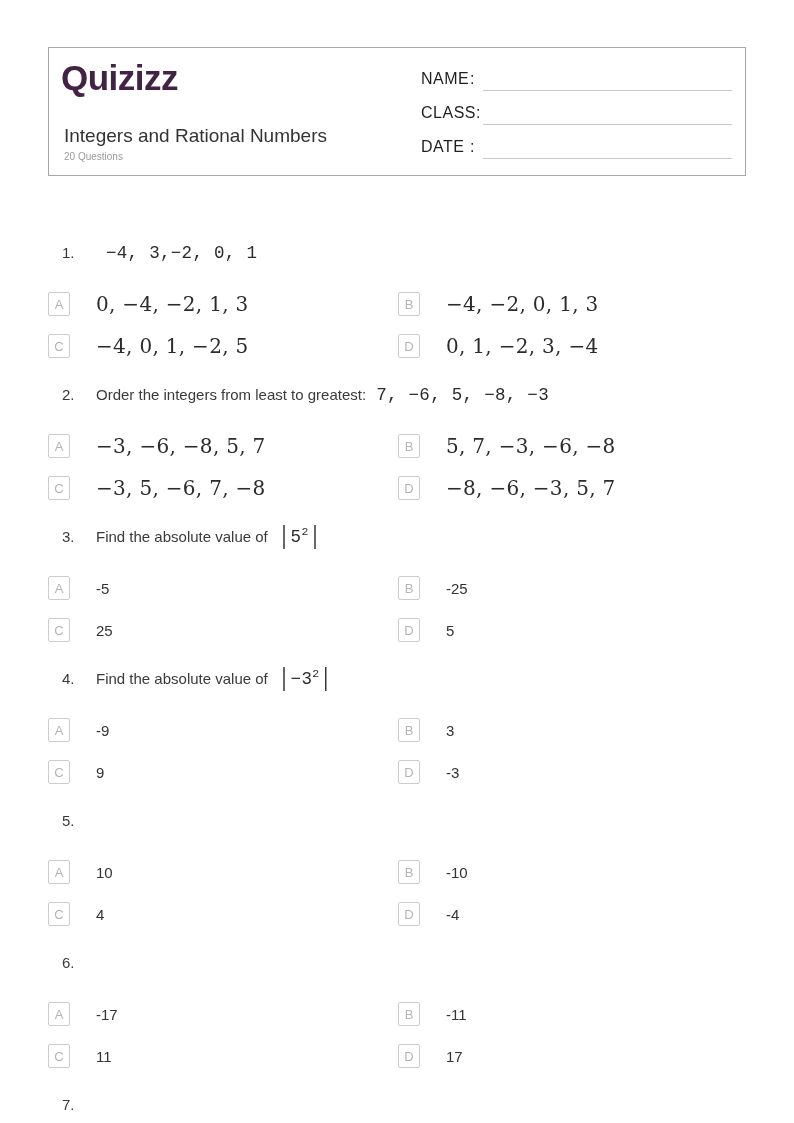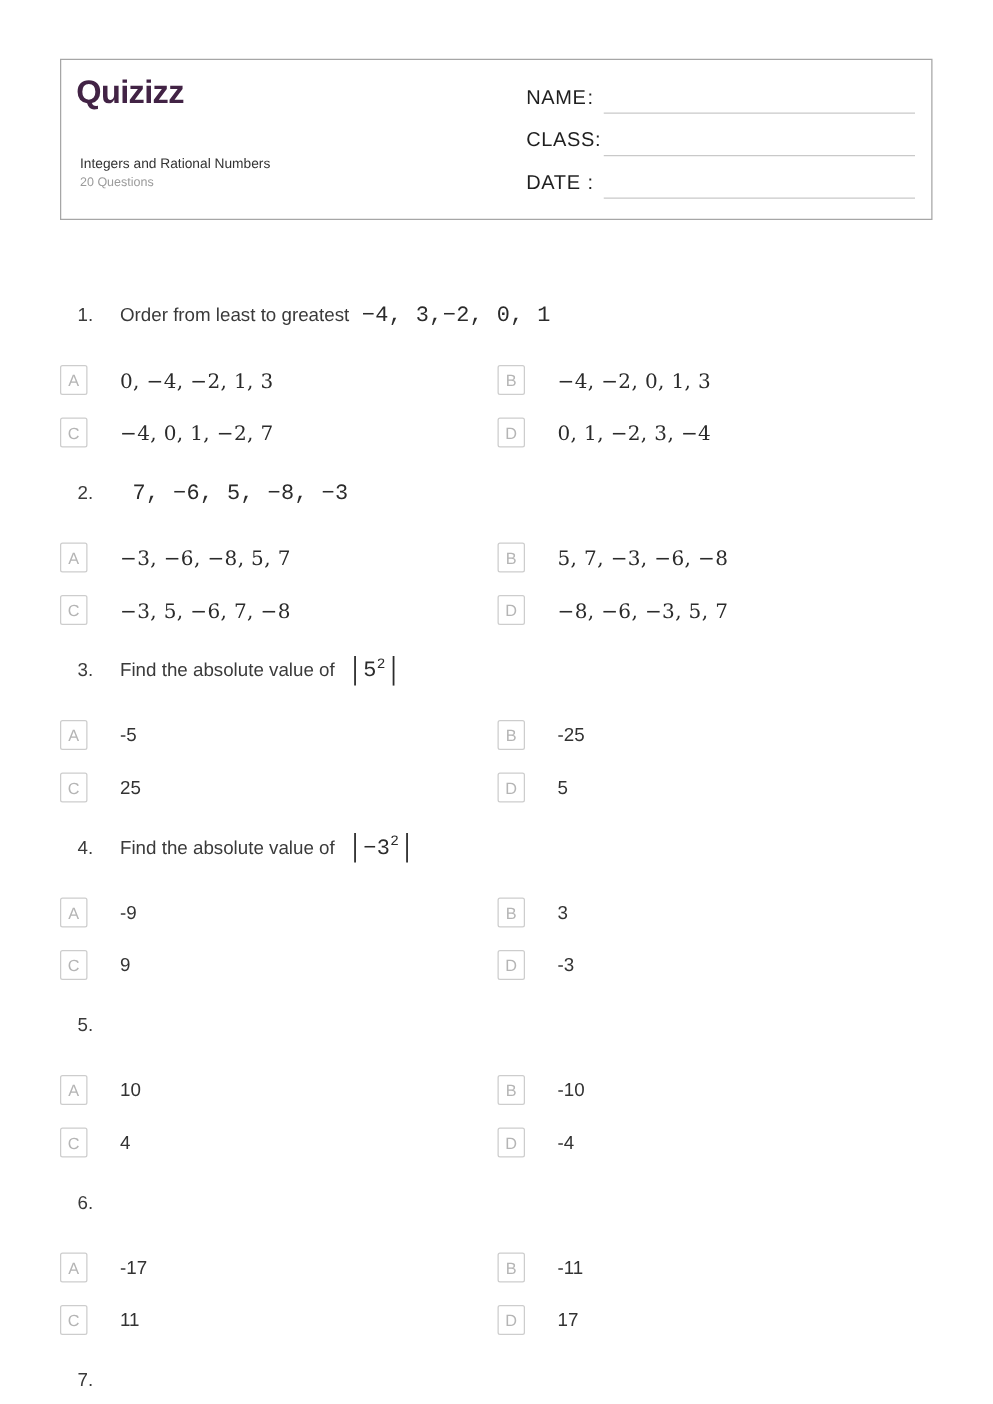--- a/index.html
+++ b/index.html
@@ -18,25 +18,25 @@
     font-family:"Liberation Sans","DejaVu Sans",sans-serif;
     color:var(--text);
   }
   
   .header-box{
     margin:47px 48px 0 48px;height:129px;position:relative;
     border:1px solid var(--header_border);
   }
   .logo{
     position:absolute;left:12px;top:10px;
-    font-weight:800;font-size:26px;letter-spacing:-0.5px;
+    font-weight:800;font-size:35px;letter-spacing:-0.5px;
     color:var(--brand);
   }
   .title-block{position:absolute;left:15px;top:77px;}
-  .ws-title{font-size:11px;color:#333;}
+  .ws-title{font-size:19px;color:#333;}
   .ws-subtitle{font-size:10px;color:var(--muted);margin-top:4px;}
   .fields{position:absolute;left:372px;top:14px;right:13px;}
   .field-row{height:34px;display:flex;align-items:center;font-size:16px;color:#1f1f1f;}
   .field-label-wrap{width:54px;display:flex;letter-spacing:0.5px;}
   .field-colon{margin-left:auto;}
   .field-line{flex:1;margin-left:8px;height:29px;align-self:flex-start;border-bottom:1px solid var(--line);}
   
   .questions{margin:67px 48px 0 48px;}
   .question{margin-bottom:26px;}
   .q-row{display:flex;align-items:baseline;padding-left:14px;line-height:20px;font-size:15px;}
@@ -52,21 +52,21 @@
   .option{display:flex;align-items:center;height:26px;}
   .opt-box{
     width:22px;height:24px;flex-shrink:0;
     border:1px solid var(--box_border);border-radius:2px;
     display:flex;align-items:center;justify-content:center;
     font-size:13px;color:var(--box_letter);
   }
   .opt-val{margin-left:26px;font-size:15px;color:#333;}
   .option.math .opt-val{
     font-family:"DejaVu Serif","Liberation Serif",serif;
-    font-size:16px;color:#2b2b2b;letter-spacing:0.3px;
+    font-size:20px;color:#2b2b2b;letter-spacing:0.3px;
   }
 </style>
 </head>
 <body>
 
 <div class="header-box">
   <div class="logo">Quizizz</div>
 
   <div class="title-block">
     <div class="ws-title">Integers and Rational Numbers</div>
@@ -96,46 +96,46 @@
       <span class="field-line"></span>
     </div>
   </div>
 </div>
 
 <div class="questions">
 
   <div class="question">
     <div class="q-row">
       <span class="q-num">1.</span>
-      <span class="q-text">Order from least to greatest</span>
       <span class="q-math">−4, 3,−2, 0, 1</span>
     </div>
     <div class="options">
       <div class="option math">
         <span class="opt-box">A</span>
         <span class="opt-val">0, −4, −2, 1, 3</span>
       </div>
       <div class="option math">
         <span class="opt-box">B</span>
         <span class="opt-val">−4, −2, 0, 1, 3</span>
       </div>
       <div class="option math">
         <span class="opt-box">C</span>
-        <span class="opt-val">−4, 0, 1, −2, 7</span>
+        <span class="opt-val">−4, 0, 1, −2, 5</span>
       </div>
       <div class="option math">
         <span class="opt-box">D</span>
         <span class="opt-val">0, 1, −2, 3, −4</span>
       </div>
     </div>
   </div>
 
   <div class="question">
     <div class="q-row">
       <span class="q-num">2.</span>
+      <span class="q-text">Order the integers from least to greatest:</span>
       <span class="q-math">7, −6, 5, −8, −3</span>
     </div>
     <div class="options">
       <div class="option math">
         <span class="opt-box">A</span>
         <span class="opt-val">−3, −6, −8, 5, 7</span>
       </div>
       <div class="option math">
         <span class="opt-box">B</span>
         <span class="opt-val">5, 7, −3, −6, −8</span>

